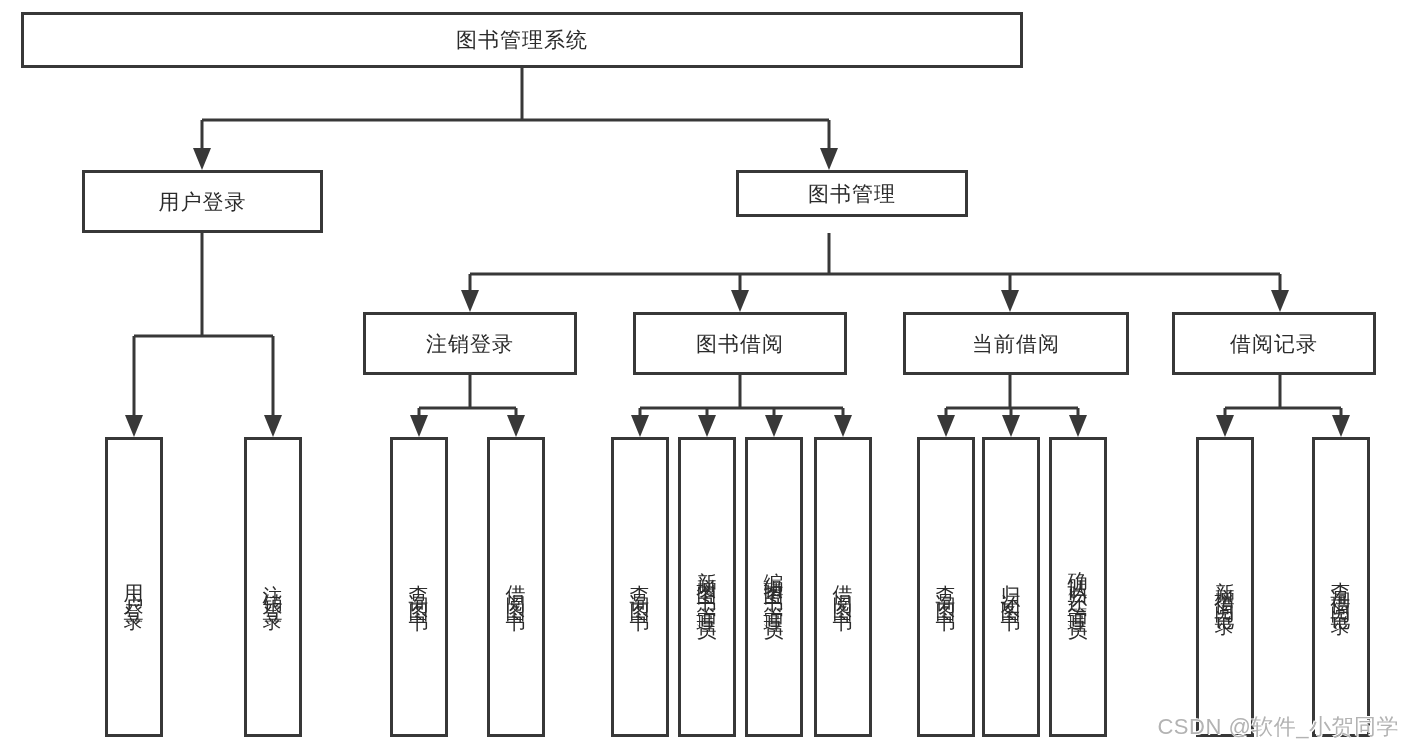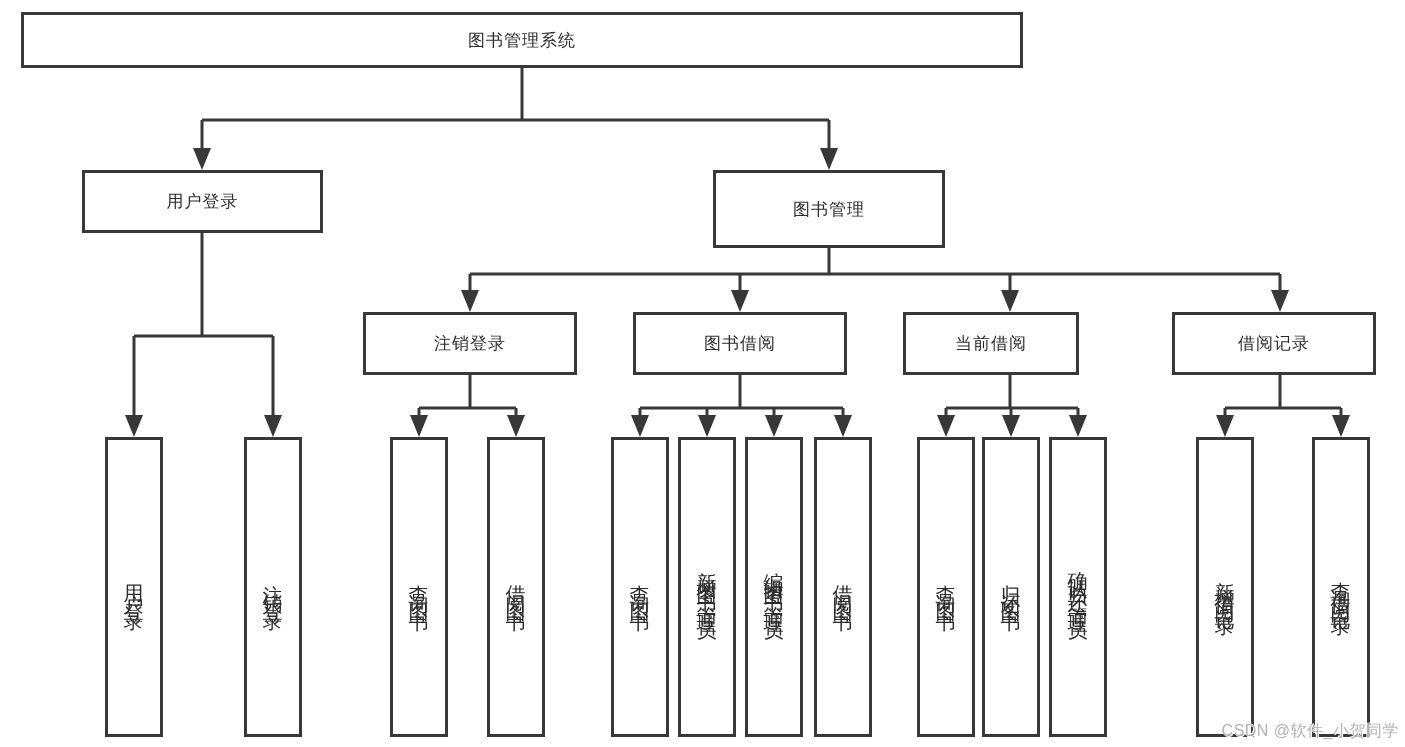--- a/index.html
+++ b/index.html
@@ -38,40 +38,40 @@
     position: absolute;
     box-sizing: border-box;
     border: 3px solid var(--line);
     background: var(--background);
     display: flex;
     align-items: center;
     justify-content: center;
     text-align: center;
   }
   .h-label {
-    font-size: 17px;
+    font-size: 21px;
     letter-spacing: 1px;
     white-space: nowrap;
   }
   .v-label {
     writing-mode: vertical-rl;
     text-orientation: mixed;
     font-size: 20px;
     letter-spacing: 9px;
     line-height: 1;
     white-space: nowrap;
   }
   .v-label.tight {
     letter-spacing: 7px;
   }
   #watermark {
     position: absolute;
     right: 6px;
     bottom: 5px;
-    font-size: 16px;
+    font-size: 22px;
     letter-spacing: 0.5px;
     color: var(--watermark);
     text-shadow: 1px 1px 0 #ffffff, -1px -1px 0 #ffffff;
     white-space: nowrap;
     z-index: 5;
   }
 </style>
 </head>
 <body>
 
@@ -127,31 +127,31 @@
     </g>
   </svg>
 
   <div class="box" style="left:21px; top:12px; width:1002px; height:56px;">
     <span class="h-label">图书管理系统</span>
   </div>
 
   <div class="box" style="left:82px; top:170px; width:241px; height:63px;">
     <span class="h-label">用户登录</span>
   </div>
-  <div class="box" style="left:713px; top:170px; width:232px; height:78px;">
+  <div class="box" style="left:736px; top:170px; width:232px; height:47px;">
     <span class="h-label">图书管理</span>
   </div>
 
   <div class="box" style="left:363px; top:312px; width:214px; height:63px;">
     <span class="h-label">注销登录</span>
   </div>
   <div class="box" style="left:633px; top:312px; width:214px; height:63px;">
     <span class="h-label">图书借阅</span>
   </div>
-  <div class="box" style="left:903px; top:312px; width:176px; height:63px;">
+  <div class="box" style="left:903px; top:312px; width:226px; height:63px;">
     <span class="h-label">当前借阅</span>
   </div>
   <div class="box" style="left:1172px; top:312px; width:204px; height:63px;">
     <span class="h-label">借阅记录</span>
   </div>
 
   <div class="box" style="left:105px; top:437px; width:58px; height:300px;">
     <span class="v-label">用户登录</span>
   </div>
   <div class="box" style="left:244px; top:437px; width:58px; height:300px;">

